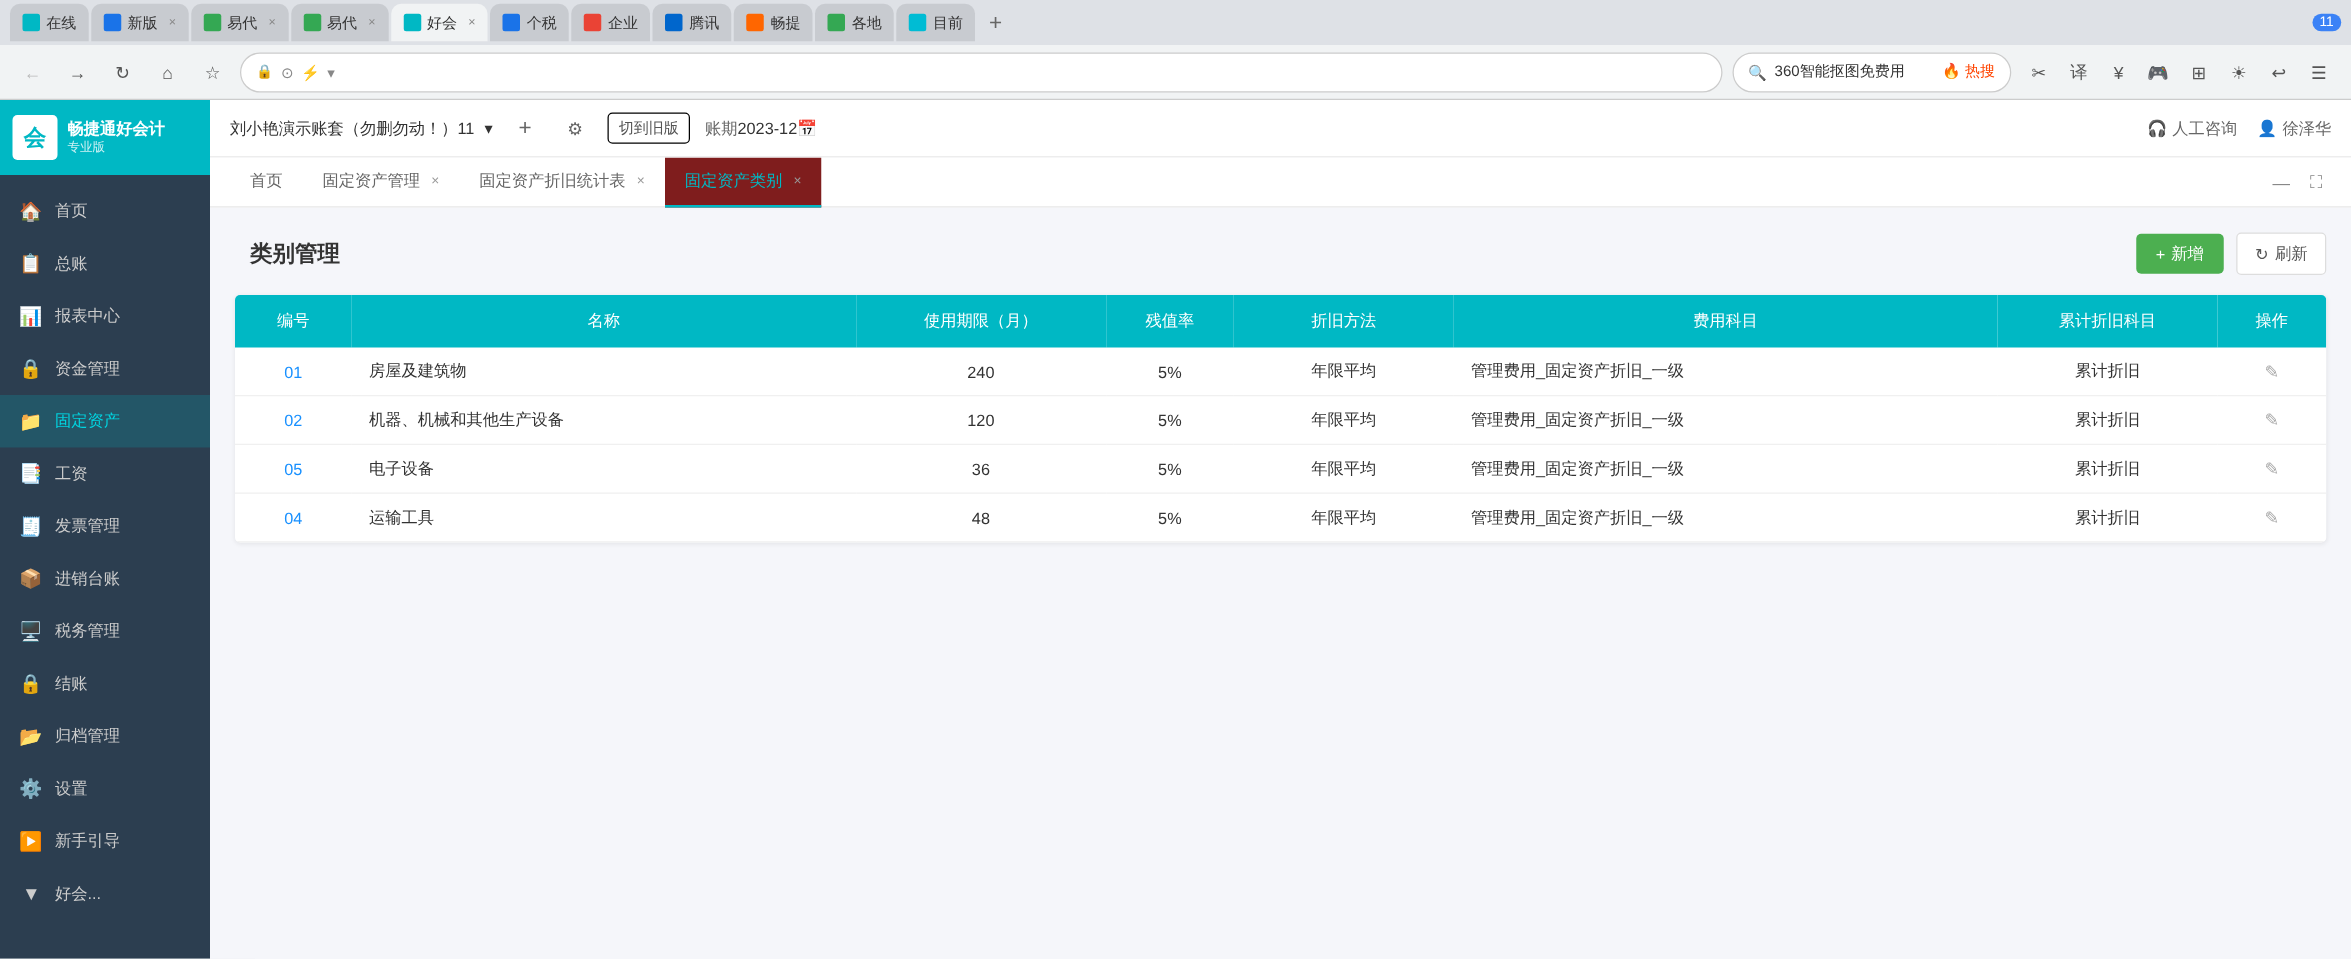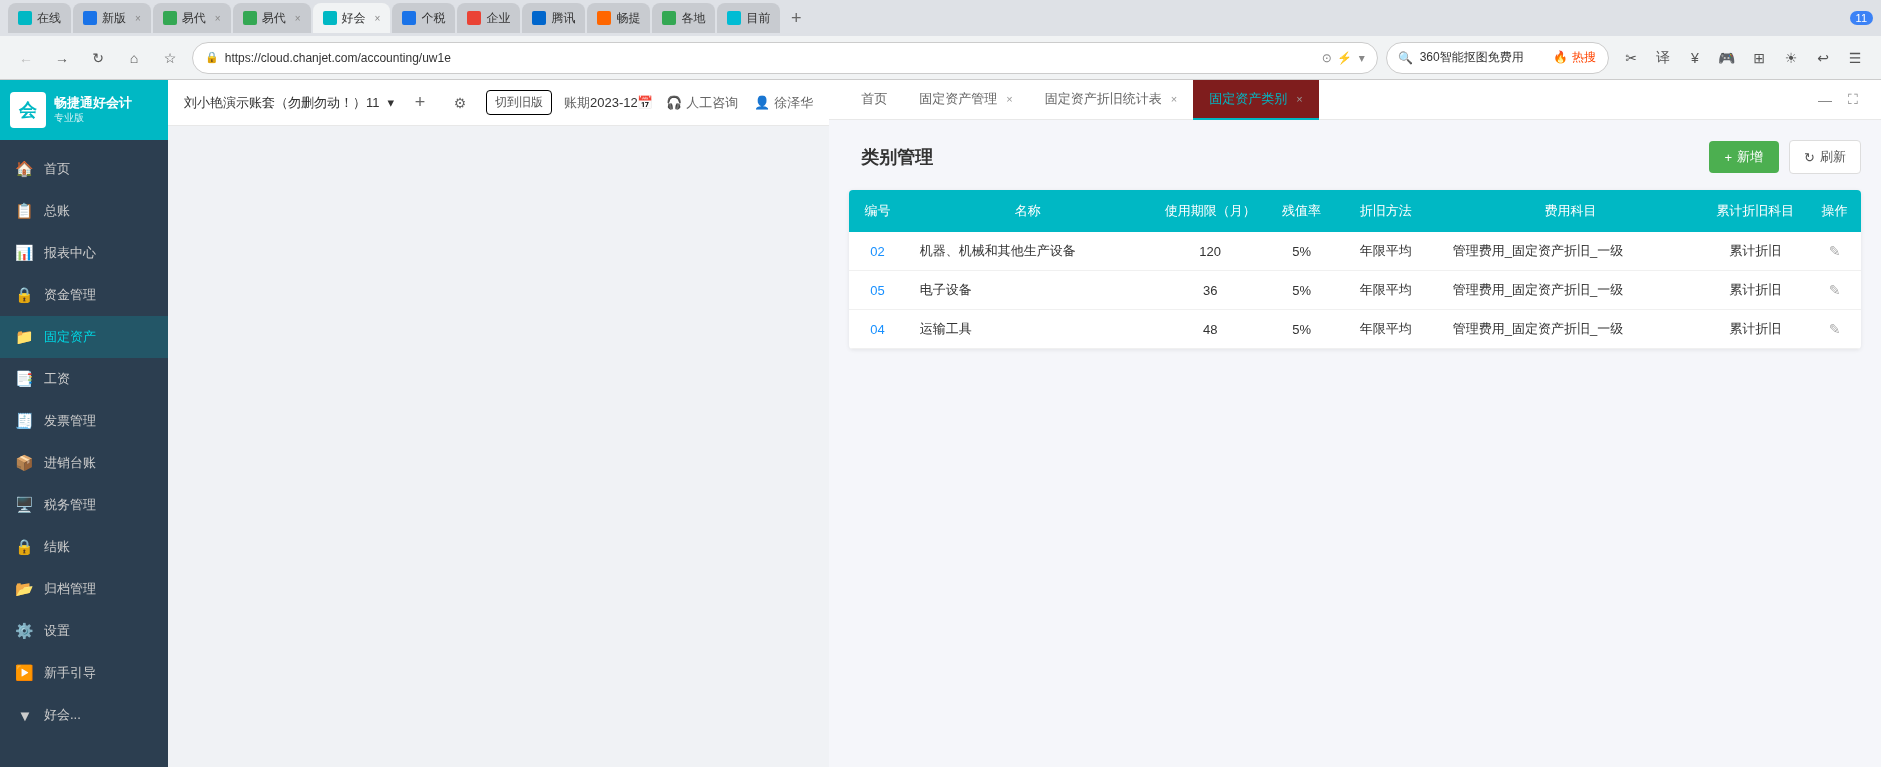--- a/index.html
+++ b/index.html
@@ -135,21 +135,20 @@
   </div>
 
   <div class="browser-toolbar">
     <div class="nav-btn disabled">←</div>
     <div class="nav-btn">→</div>
     <div class="nav-btn">↻</div>
     <div class="nav-btn">⌂</div>
     <div class="nav-btn">☆</div>
     <div class="address-bar">
       <span class="lock-icon">🔒</span>
-      <span class="url-text">https://cloud.chanjet.com/accounting/uw1e</span>
       <span style="color:#888;">⊙</span>
       <span style="color:#888;">⚡</span>
       <span style="color:#888;">▾</span>
     </div>
     <div class="search-bar">
       <span>🔍</span>
       <span>360智能抠图免费用</span>
       <span style="color:#ff4400;font-size:12px;margin-left:24px;">🔥 <span>热搜</span></span>
     </div>
     <div class="toolbar-icons">
@@ -228,21 +227,21 @@
         <div class="si-icon">▶️</div>
         <span>新手引导</span>
       </div>
       <div class="sidebar-item">
         <div class="si-icon">▼</div>
         <span>好会...</span>
       </div>
     </div>
   </div>
 
-  <div style="flex:1;display:flex;flex-direction:row;overflow:hidden;">
+  <div style="flex:1;display:flex;flex-direction:column;overflow:hidden;">
 
     <div class="app-header">
       <div class="header-user">
         <span>刘小艳演示账套（勿删勿动！）11</span>
         <span>▾</span>
       </div>
       <div class="nav-btn" style="font-size:18px;color:#666;">+</div>
       <div class="nav-btn" style="font-size:14px;color:#666;">⚙</div>
       <div class="header-switch-btn">
         <span>切到旧版</span>
@@ -310,20 +309,30 @@
               <th>名称</th>
               <th>使用期限（月）</th>
               <th>残值率</th>
               <th>折旧方法</th>
               <th>费用科目</th>
               <th>累计折旧科目</th>
               <th>操作</th>
             </tr>
           </thead>
           <tbody id="table-body">
+              <tr>
+    <td class="code">01</td>
+    <td class="left">房屋及建筑物</td>
+    <td>240</td>
+    <td>5%</td>
+    <td>年限平均</td>
+    <td class="left">管理费用_固定资产折旧_一级</td>
+    <td>累计折旧</td>
+    <td><span class="edit-icon">✎</span></td>
+  </tr>
               <tr>
     <td class="code">02</td>
     <td class="left">机器、机械和其他生产设备</td>
     <td>120</td>
     <td>5%</td>
     <td>年限平均</td>
     <td class="left">管理费用_固定资产折旧_一级</td>
     <td>累计折旧</td>
     <td><span class="edit-icon">✎</span></td>
   </tr>

